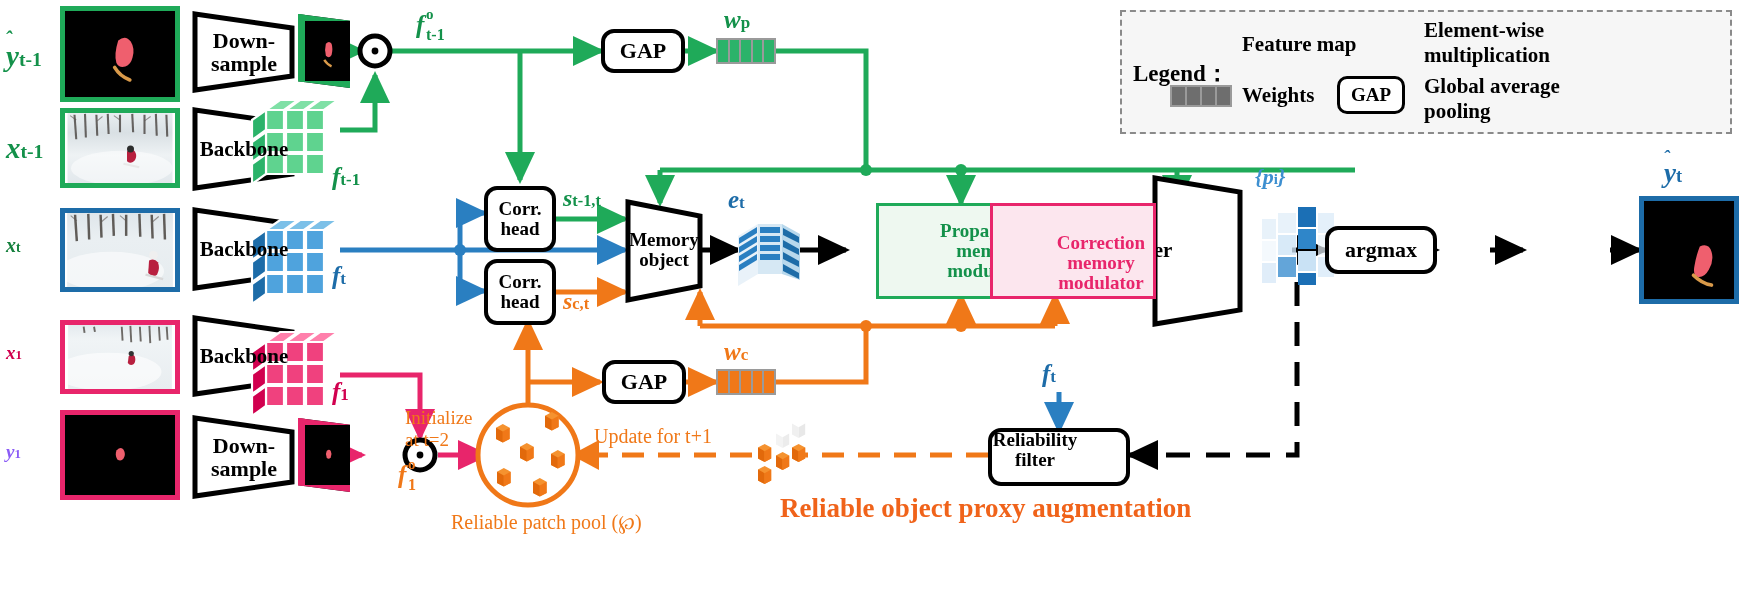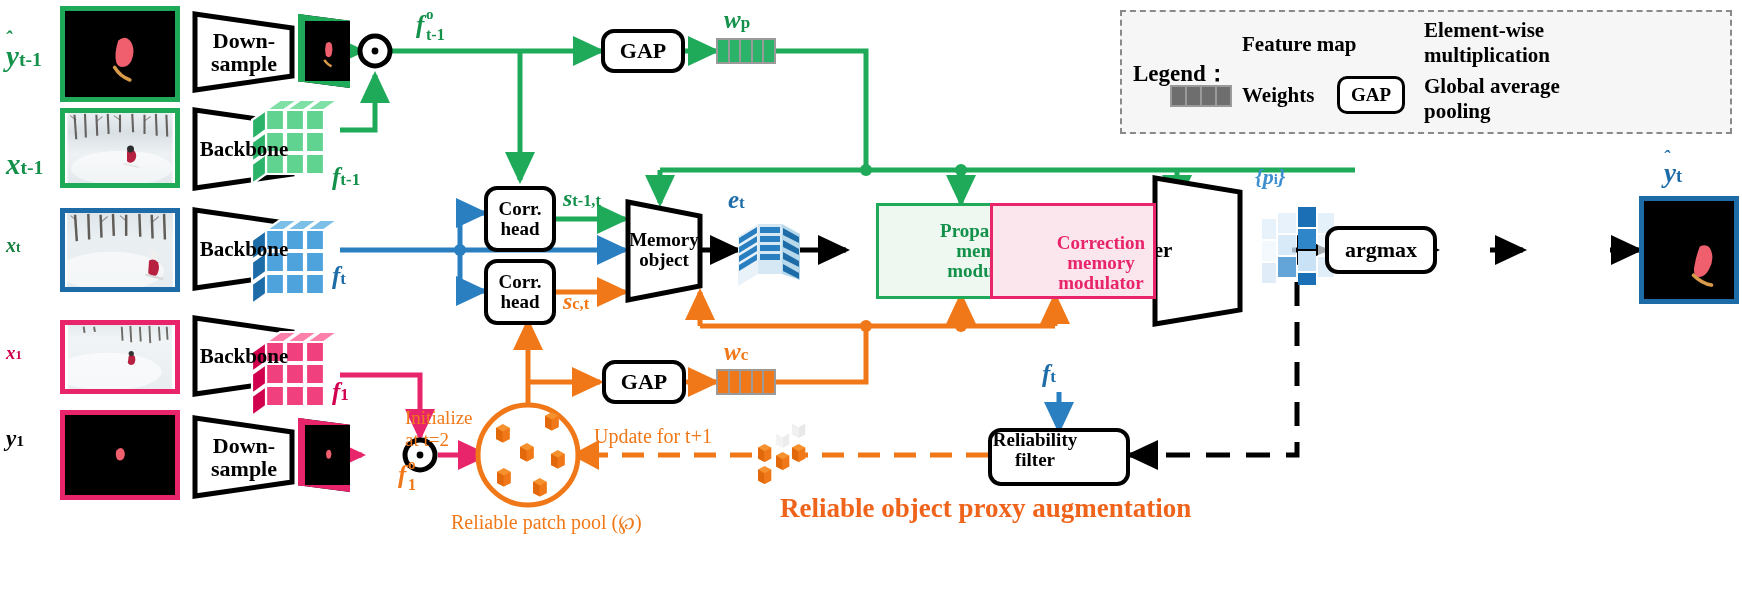--- a/index.html
+++ b/index.html
@@ -557,30 +557,30 @@
       </svg>
     </div>
   </div>
 
   <div class="lbl ital" style="left:6px;top:40px;font-size:29px;color:#13914a;">
     <span style="position:relative;display:inline-block">
       <span>y</span>
       <span style="position:absolute;left:2px;top:-12px;font-size:20px;">̂</span>
     </span><span class="sub">t-1</span>
   </div>
-  <div class="lbl ital" style="left:6px;top:148px;font-size:29px;color:#13914a;text-align:center;">
+  <div class="lbl ital" style="left:6px;top:132px;font-size:29px;color:#13914a;text-align:center;">
     <span>x</span><span class="sub">t-1</span>
   </div>
   <div class="lbl ital" style="left:6px;top:234px;font-size:20px;color:#15803d;">
     <span>x</span><span class="sub">t</span>
   </div>
   <div class="lbl ital" style="left:6px;top:342px;font-size:19px;color:#d1004f;">
     <span>x</span><span class="sub">1</span>
   </div>
-  <div class="lbl ital" style="left:6px;top:426px;font-size:23px;color:#000000;">
+  <div class="lbl ital" style="left:6px;top:441px;font-size:19px;color:#8b5cf6;">
     <span>y</span><span class="sub">1</span>
   </div>
 
   <div class="boxtxt" style="left:196px;top:14px;width:96px;height:76px;font-size:22px;">
     <div><span>Down-</span><br><span>sample</span></div>
   </div>
   <div class="boxtxt" style="left:192px;top:110px;width:104px;height:78px;font-size:21px;">
     <span>Backbone</span>
   </div>
   <div class="boxtxt" style="left:192px;top:210px;width:104px;height:78px;font-size:21px;">

